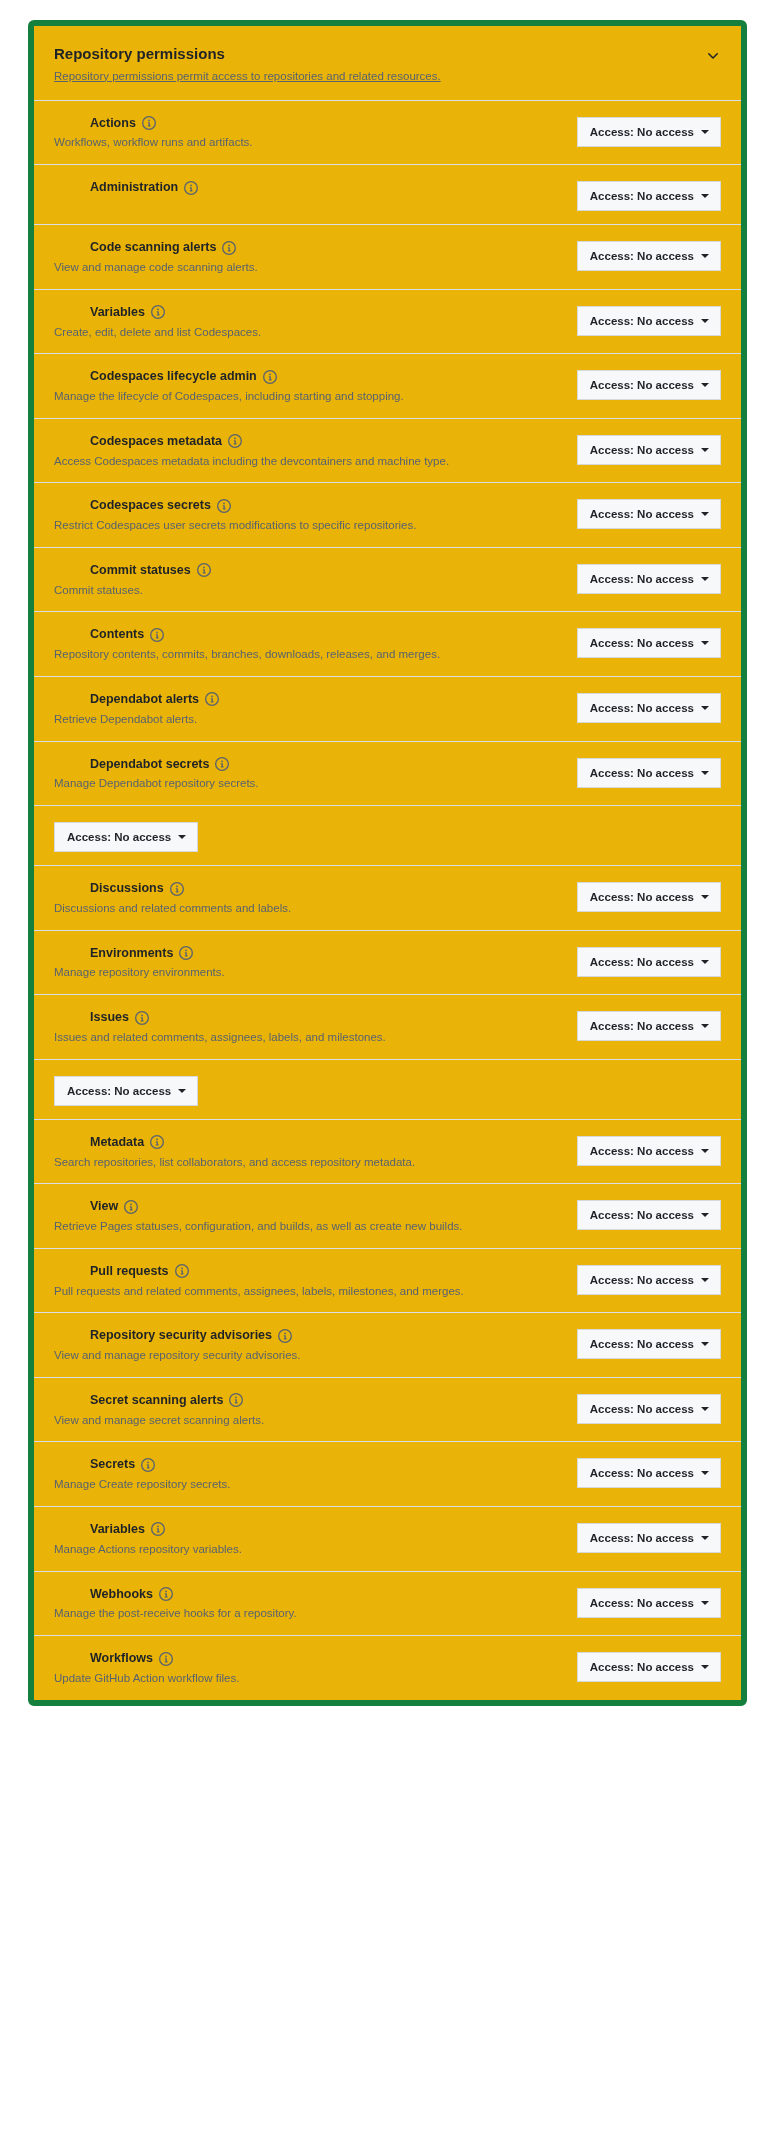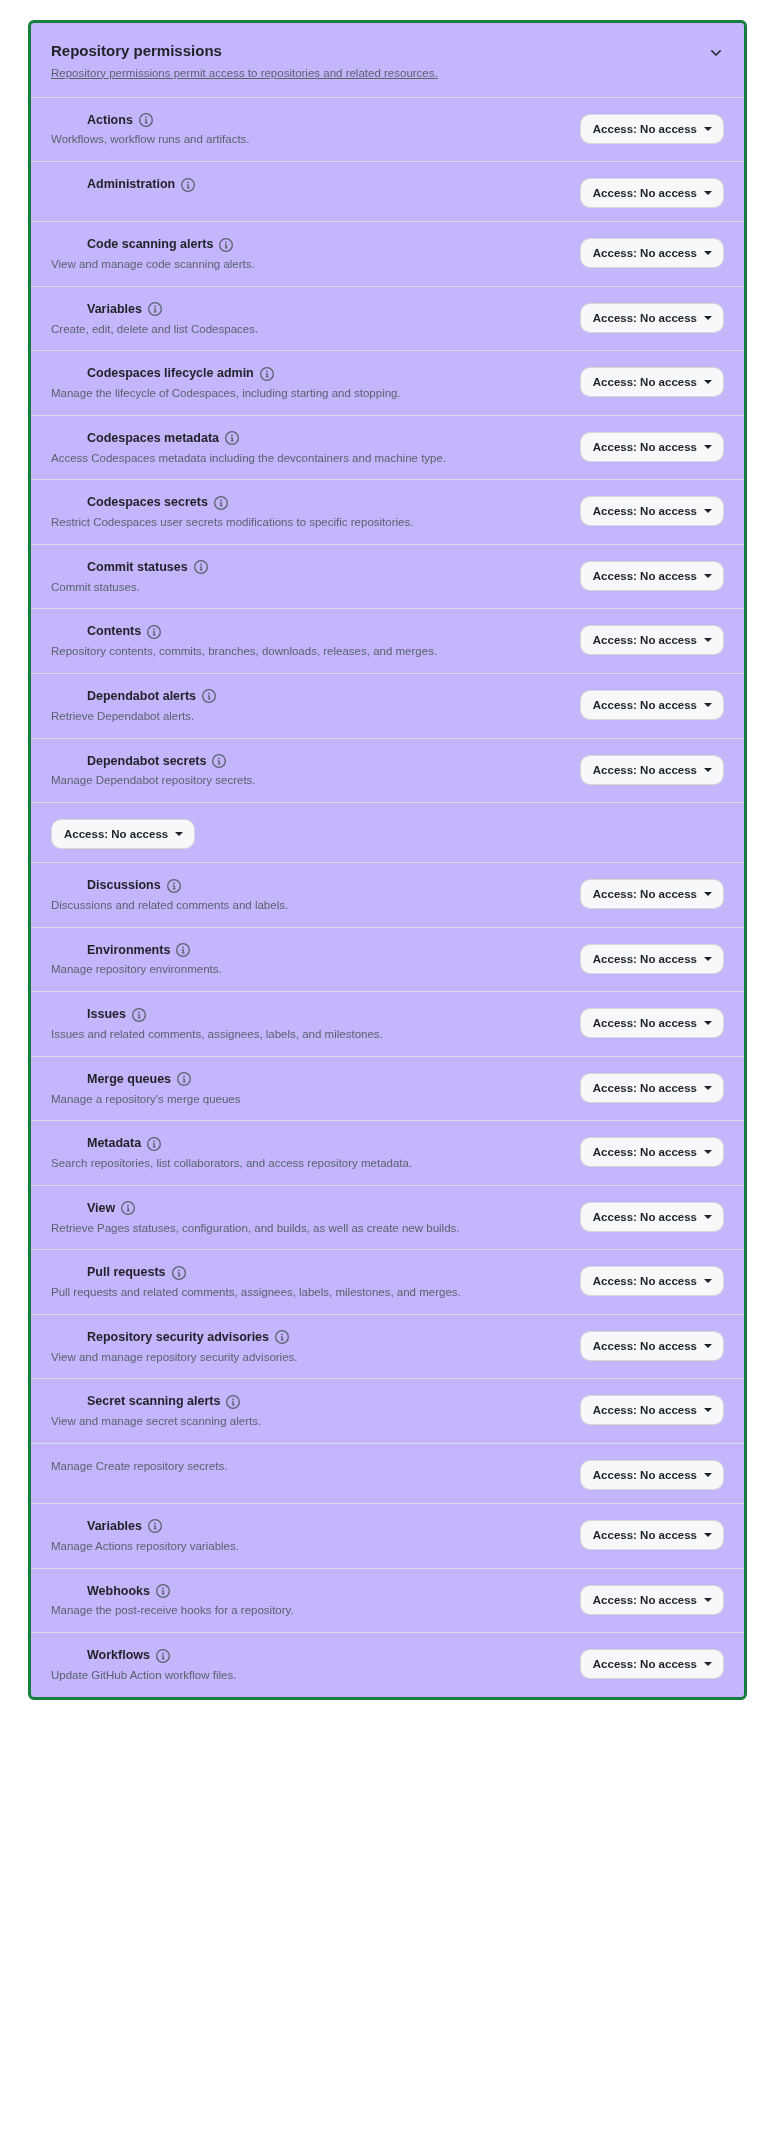--- a/index.html
+++ b/index.html
@@ -13,23 +13,23 @@
   body {
     width: 775px;
     min-height: 2129px;
     position: relative;
   }
   .page {
     width: 775px;
     padding: 20px 28px 24px 28px;
   }
   .panel {
-    border: 3px solid #15803d;
+    border: 6px solid #15803d;
     border-radius: 6px;
-    background: #c4b5fd;
+    background: #eab308;
     overflow: hidden;
   }
   .panel-header {
     display: flex;
     align-items: flex-start;
     justify-content: space-between;
     padding: 18px 20px 16px 20px;
     border-bottom: 1px solid #d8dee4;
     cursor: pointer;
   }
@@ -97,21 +97,21 @@
     color: #59636e;
     line-height: 1.45;
   }
   .access-select {
     flex: 0 0 auto;
     display: inline-flex;
     align-items: center;
     gap: 6px;
     background: #f6f8fa;
     border: 1px solid rgba(31,35,40,0.15);
-    border-radius: 10px;
+    border-radius: 0;
     padding: 5px 11px 5px 12px;
     font-size: 11.5px;
     font-weight: 600;
     color: #1f2328;
     line-height: 18px;
     cursor: pointer;
     white-space: nowrap;
     margin-top: 2px;
   }
   .caret {
@@ -379,31 +379,20 @@
               </span>
             </div>
             <div class="perm-desc">Issues and related comments, assignees, labels, and milestones.</div>
           </div>
           <button class="access-select">
             <span>Access: No access</span>
             <span class="caret"></span>
           </button>
         </div>
         <div class="perm-row">
-          <div class="perm-info">
-            <div class="perm-name-line">
-              <span class="perm-name">Merge queues</span>
-              <span class="info-icon">
-                <svg width="14" height="14" viewBox="0 0 16 16" aria-hidden="true">
-                  <path fill="currentColor" d="M0 8a8 8 0 1 1 16 0A8 8 0 0 1 0 8Zm8-6.5a6.5 6.5 0 1 0 0 13 6.5 6.5 0 0 0 0-13ZM6.5 7.75A.75.75 0 0 1 7.25 7h1a.75.75 0 0 1 .75.75v2.75h.25a.75.75 0 0 1 0 1.5h-2a.75.75 0 0 1 0-1.5h.25v-2h-.25a.75.75 0 0 1-.75-.75ZM8 6a1 1 0 1 1 0-2 1 1 0 0 1 0 2Z"></path>
-                </svg>
-              </span>
-            </div>
-            <div class="perm-desc">Manage a repository's merge queues</div>
-          </div>
           <button class="access-select">
             <span>Access: No access</span>
             <span class="caret"></span>
           </button>
         </div>
         <div class="perm-row">
           <div class="perm-info">
             <div class="perm-name-line">
               <span class="perm-name">Metadata</span>
               <span class="info-icon">
@@ -482,20 +471,28 @@
             </div>
             <div class="perm-desc">View and manage secret scanning alerts.</div>
           </div>
           <button class="access-select">
             <span>Access: No access</span>
             <span class="caret"></span>
           </button>
         </div>
         <div class="perm-row">
           <div class="perm-info">
+            <div class="perm-name-line">
+              <span class="perm-name">Secrets</span>
+              <span class="info-icon">
+                <svg width="14" height="14" viewBox="0 0 16 16" aria-hidden="true">
+                  <path fill="currentColor" d="M0 8a8 8 0 1 1 16 0A8 8 0 0 1 0 8Zm8-6.5a6.5 6.5 0 1 0 0 13 6.5 6.5 0 0 0 0-13ZM6.5 7.75A.75.75 0 0 1 7.25 7h1a.75.75 0 0 1 .75.75v2.75h.25a.75.75 0 0 1 0 1.5h-2a.75.75 0 0 1 0-1.5h.25v-2h-.25a.75.75 0 0 1-.75-.75ZM8 6a1 1 0 1 1 0-2 1 1 0 0 1 0 2Z"></path>
+                </svg>
+              </span>
+            </div>
             <div class="perm-desc">Manage Create repository secrets.</div>
           </div>
           <button class="access-select">
             <span>Access: No access</span>
             <span class="caret"></span>
           </button>
         </div>
         <div class="perm-row">
           <div class="perm-info">
             <div class="perm-name-line">

